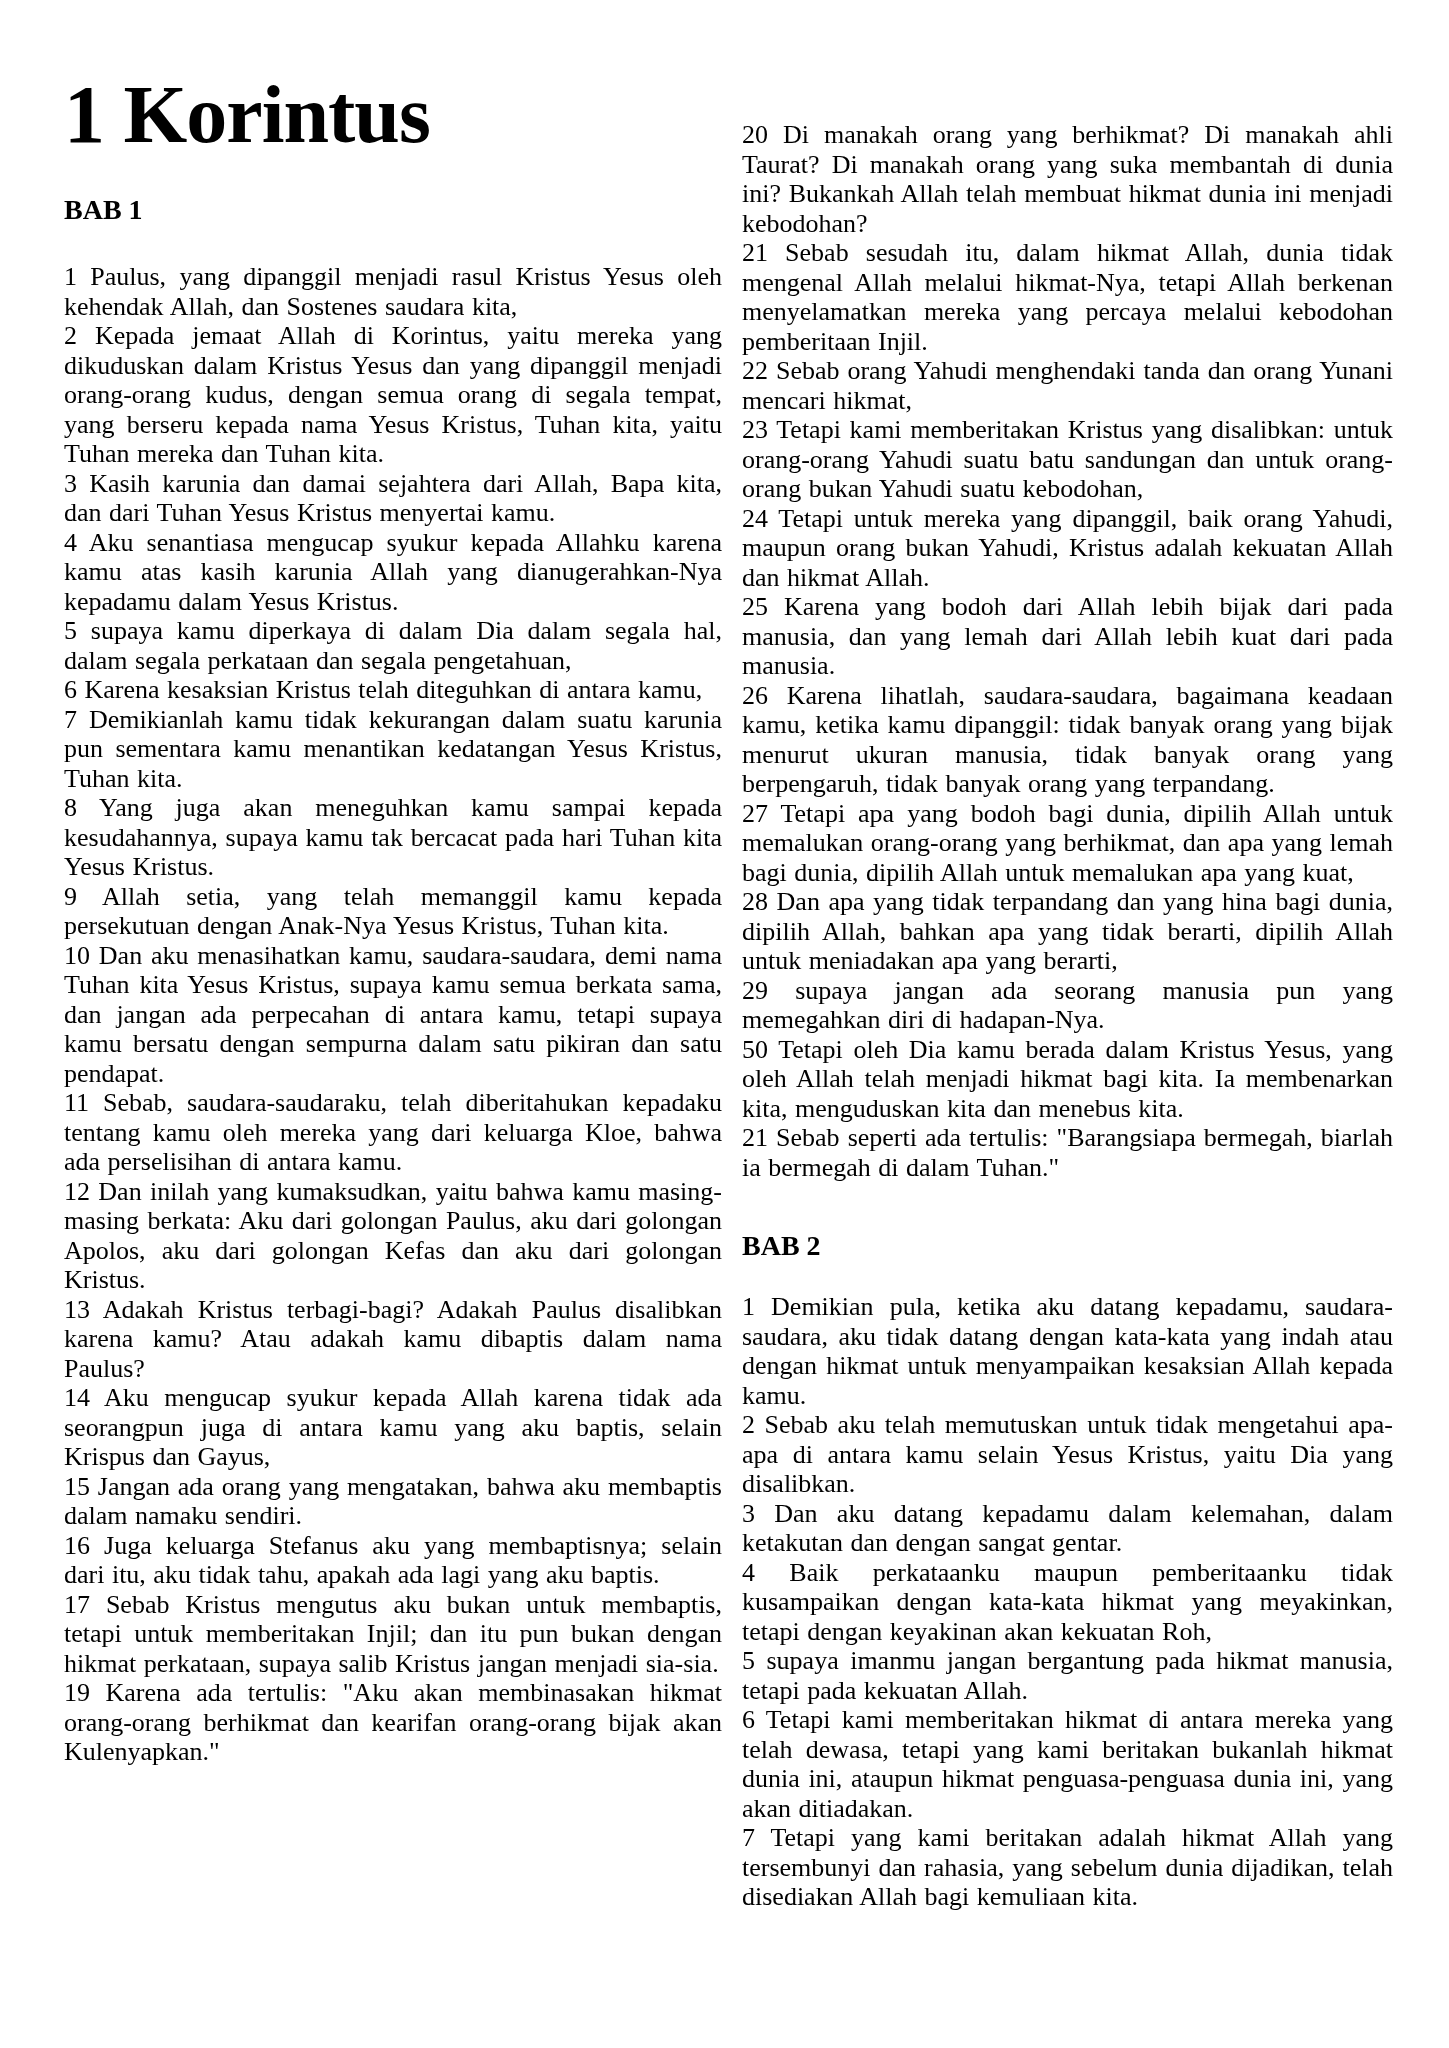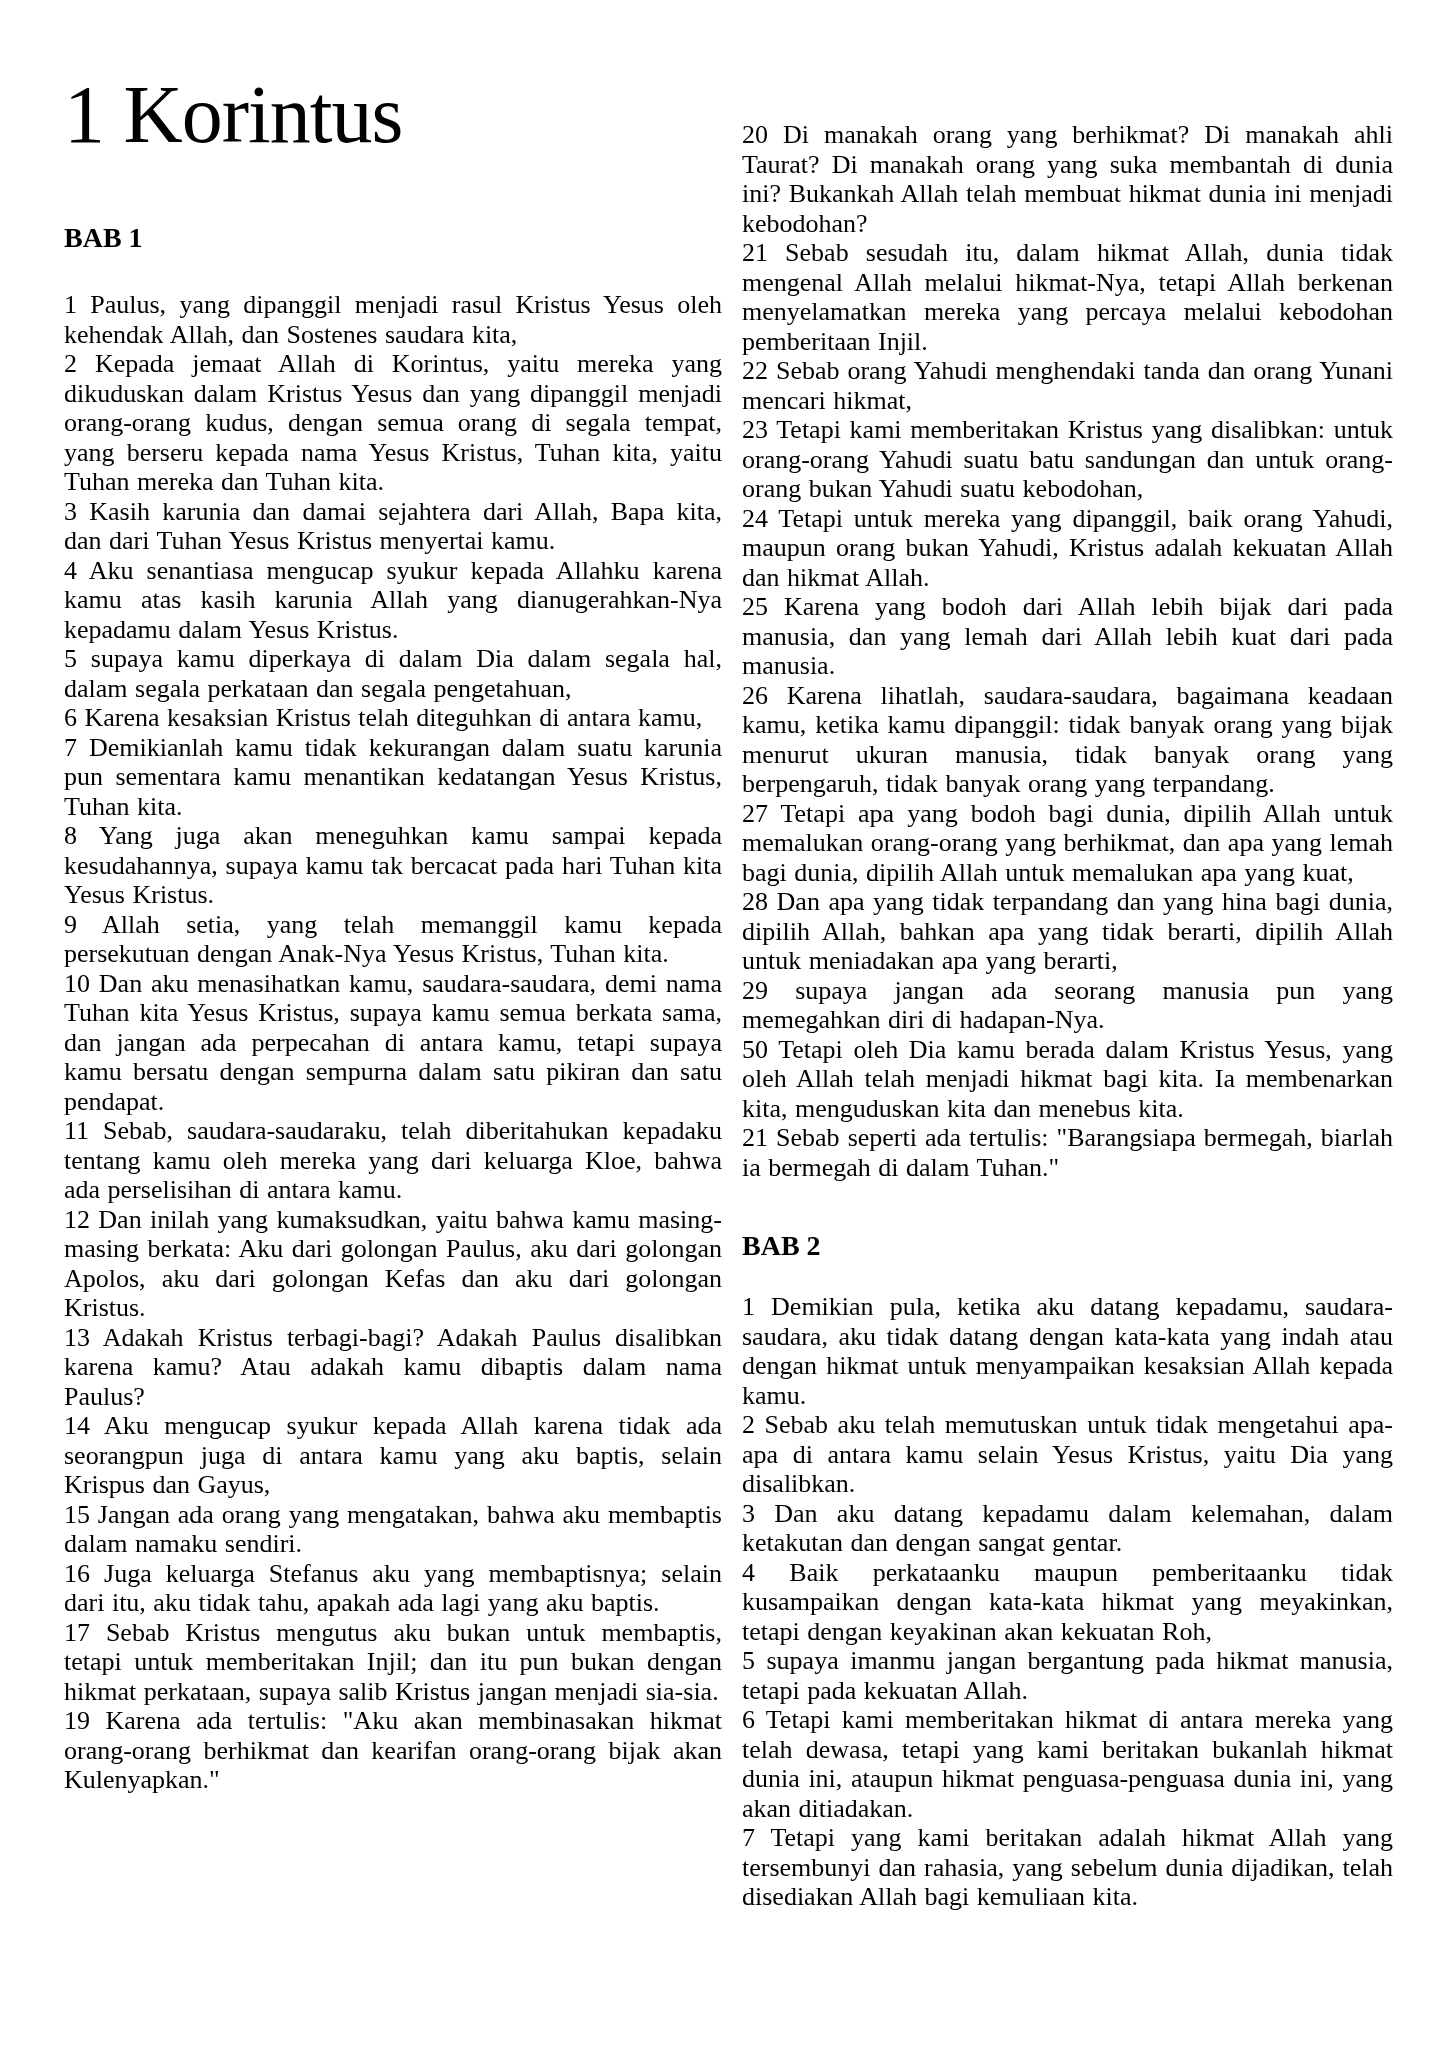--- a/index.html
+++ b/index.html
@@ -19,29 +19,29 @@
   .col {
     position: absolute;
     top: 0;
   }
   .col-left  { left: 64px;  width: 658px; }
   .col-right { left: 742px; width: 651px; padding-top: 120px; box-sizing: border-box; }
 
   h1.book-title {
     font-size: 82px;
     line-height: 90px;
-    font-weight: normal;
+    font-weight: bold;
     margin: 70px 0 0 0;
     letter-spacing: -1px;
   }
   h2.chapter-heading {
     font-size: 28px;
     line-height: 32px;
     font-weight: bold;
-    margin: 62px 0 36px 0;
+    margin: 34px 0 36px 0;
   }
   .col-right h2.chapter-heading {
     margin: 48px 0 30px 0;
   }
   p.verse {
     font-size: 26px;
     line-height: 29.5px;
     margin: 0;
     text-align: justify;
     word-spacing: 1px;

